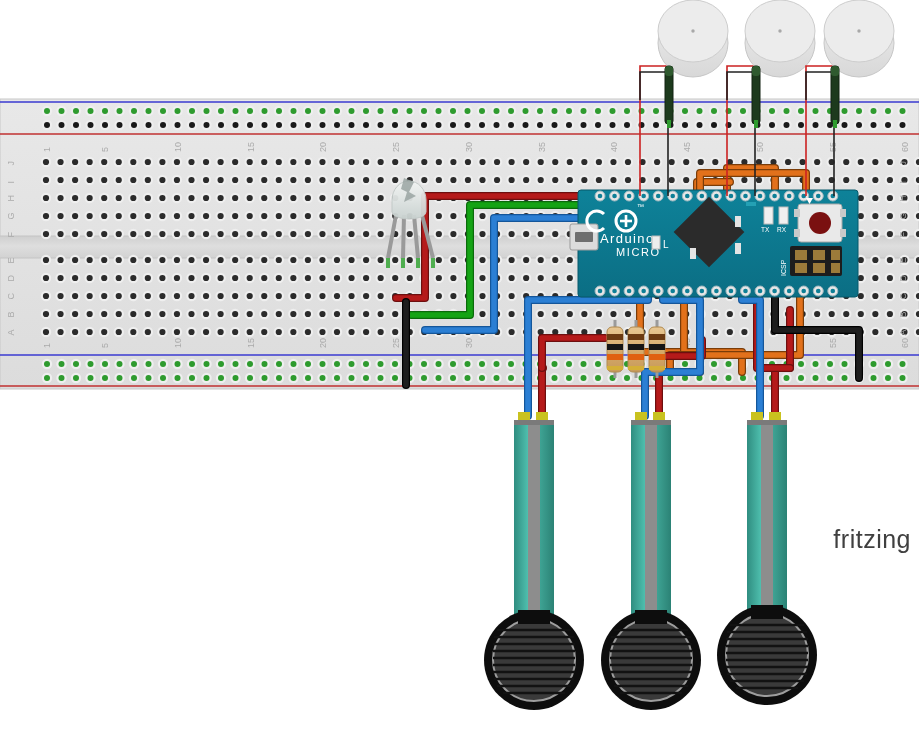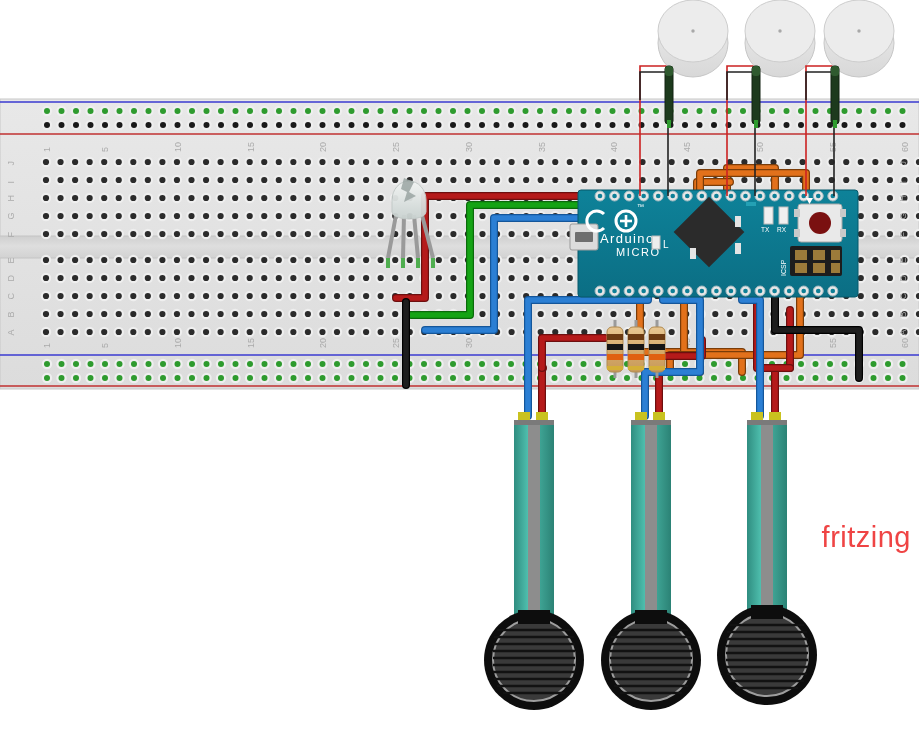--- a/index.html
+++ b/index.html
@@ -1,21 +1,21 @@
 <!DOCTYPE html>
 <html><head>
 <meta charset="utf-8">
 <style>
   html,body{margin:0;padding:0;background:#ffffff;}
   body{width:919px;height:750px;overflow:hidden;font-family:"Liberation Sans",sans-serif;}
   #stage{position:relative;width:919px;height:558px;background:#ffffff;}
   svg#fz{position:absolute;left:0;top:0;width:919px;height:750px;display:block;}
   .bbnum{font-family:"Liberation Sans",sans-serif;fill:#aaaaaa;font-size:9px;}
   #fritzlogo{position:absolute;right:8px;bottom:4px;font-family:"Liberation Sans",sans-serif;
-    font-size:29px;color:#ef4444;letter-spacing:.5px;text-align:right;}
+    font-size:25px;color:#404040;letter-spacing:.5px;text-align:right;}
   .ardtxt{font-family:"Liberation Sans",sans-serif;fill:#ffffff;}
 </style>
 </head>
 <body>
 
 <div id="stage">
 
 <svg id="fz" viewBox="0 0 919 750">
   <defs>
     <linearGradient id="bbBody" x1="0" y1="0" x2="0" y2="1">

